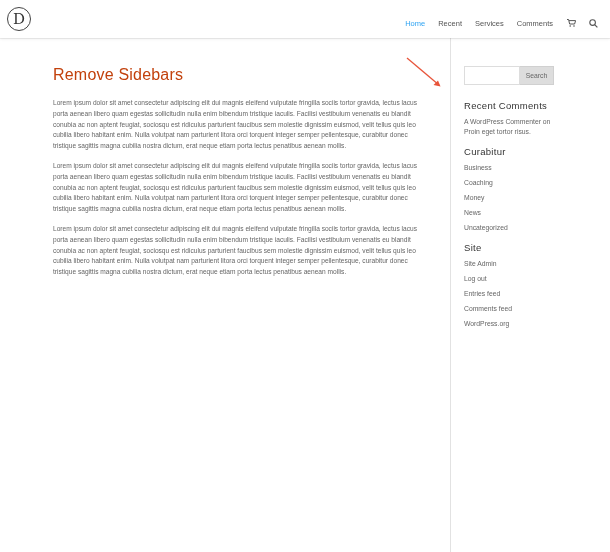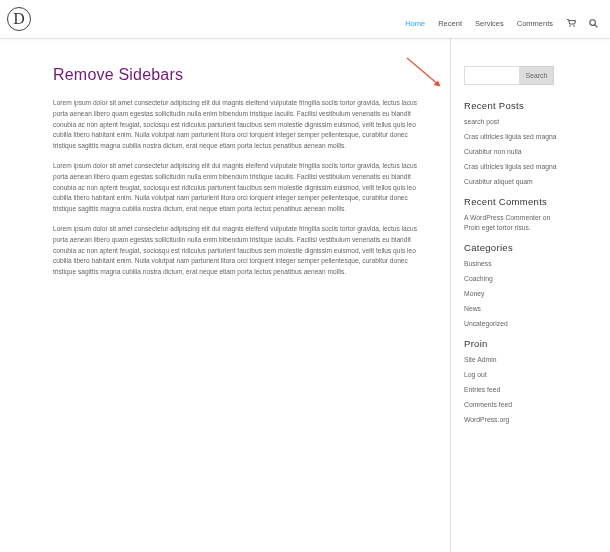--- a/index.html
+++ b/index.html
@@ -24,21 +24,21 @@
     font-family: "Liberation Sans", sans-serif;
   }
   .nav-item.active { color: #2ea3f2; }
   .nav-icon { width: 10px; height: 10px; margin-right: 12px; display: inline-flex; align-items: center; justify-content: center; }
   .nav-icon svg { display: block; }
 
   .content {
     position: absolute; left: 53px; top: 58px; width: 367px;
   }
   .page-title {
-    font-size: 16px; color: #701a75; font-weight: normal; letter-spacing: 0.2px;
+    font-size: 16px; color: #c2410c; font-weight: normal; letter-spacing: 0.2px;
     margin-top: 8px; margin-bottom: 14px; line-height: 18px;
   }
   .para {
     font-size: 6.6px; line-height: 10.8px; color: #666666; margin-bottom: 9px;
   }
 
   .divider {
     position: absolute; left: 450px; top: 38px; width: 1px; height: 514px; background: #e2e2e2;
   }
 
@@ -104,54 +104,44 @@
   <path d="M3 2 L35 29" stroke="#e8543a" stroke-width="1.3" fill="none"></path>
   <path d="M36.5 30.5 L29.5 29 L34 24.5 Z" fill="#e8543a"></path>
 </svg>
 
 <aside class="sidebar">
   <div class="search-row">
     <input class="search-input" type="text" placeholder="" style="">
     <button class="search-button">Search</button>
   </div>
 
-  <section class="widget">
-    <h4 class="widget-title">Recent Posts</h4>
-    <ul class="widget-list">
-      <li><a>search post</a></li>
-      <li><a>Cras ultricies ligula sed magna</a></li>
-      <li><a>Curabitur non nulla</a></li>
-      <li><a>Cras ultricies ligula sed magna</a></li>
-      <li><a>Curabitur aliquet quam</a></li>
-    </ul>
-  </section>
 
   <section class="widget">
     <h4 class="widget-title">Recent Comments</h4>
     <div class="widget-text">
       <a>A WordPress Commenter</a>
       <span>on</span>
       <a>Proin eget tortor risus.</a>
     </div>
   </section>
 
 
   <section class="widget">
-    <h4 class="widget-title">Categories</h4>
+    <h4 class="widget-title">Curabitur</h4>
     <ul class="widget-list">
       <li><a>Business</a></li>
       <li><a>Coaching</a></li>
       <li><a>Money</a></li>
       <li><a>News</a></li>
       <li><a>Uncategorized</a></li>
     </ul>
   </section>
 
   <section class="widget">
-    <h4 class="widget-title">Proin</h4>
+    <h4 class="widget-title">Site</h4>
     <ul class="widget-list">
       <li><a>Site Admin</a></li>
       <li><a>Log out</a></li>
       <li><a>Entries feed</a></li>
       <li><a>Comments feed</a></li>
       <li><a>WordPress.org</a></li>
     </ul>
   </section>
 </aside>
 

